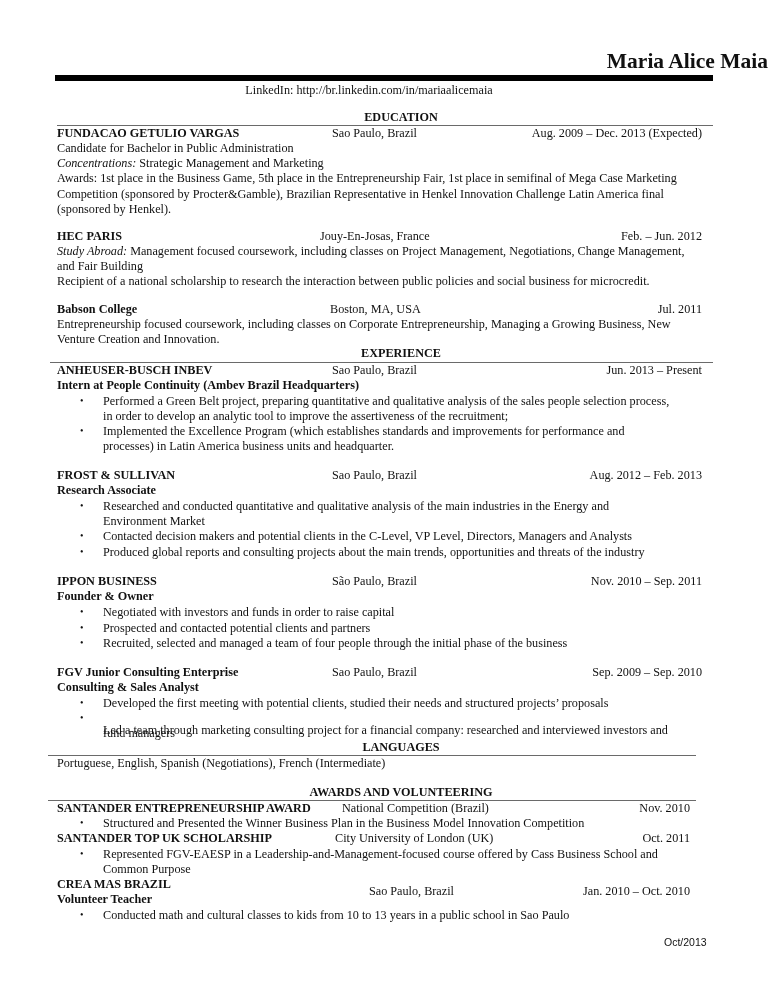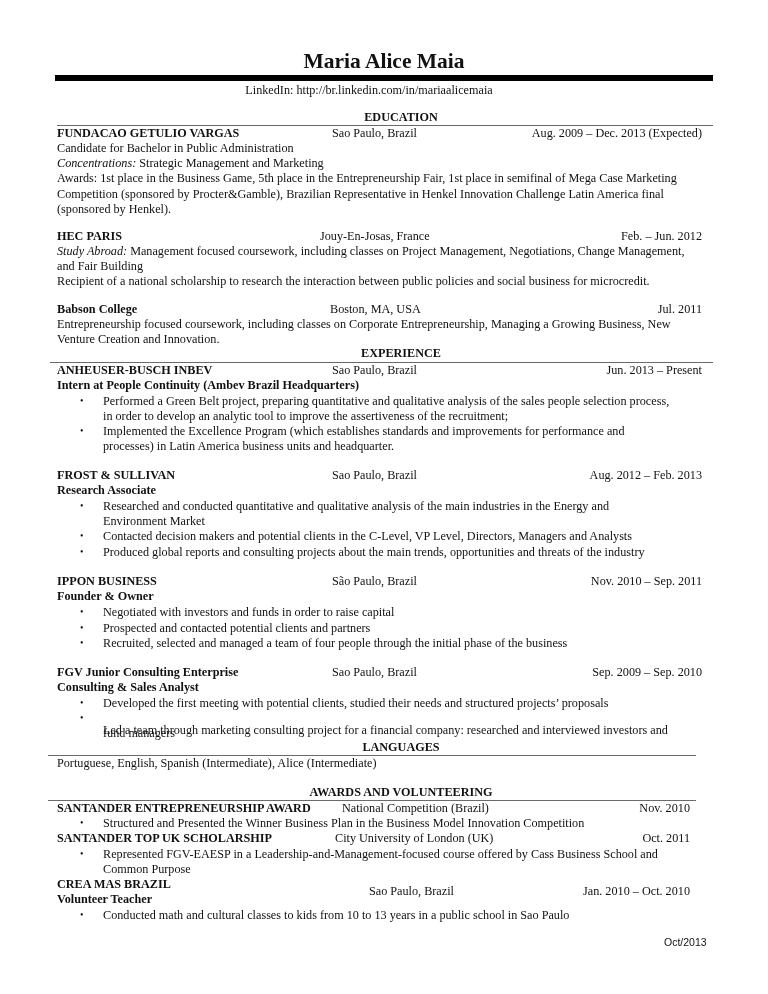--- a/index.html
+++ b/index.html
@@ -3,21 +3,21 @@
   <meta charset="utf-8">
   <style>
     html, body { margin: 0; padding: 0; background: #ffffff; }
     body {
       width: 768px; height: 994px; position: relative; overflow: hidden;
       font-family: "Liberation Serif", "DejaVu Serif", serif;
       color: #111111;
       font-size: 12.2px;
     }
     .abs { position: absolute; white-space: nowrap; }
-    .name { left: 0; width: 768px; text-align: center; top: 49px; font-size: 21.5px; font-weight: bold; letter-spacing: 0; }
+    .name { left: 0; width: 768px; text-align: right; top: 49px; font-size: 21.5px; font-weight: bold; letter-spacing: 0; }
     .thick-rule { left: 55px; width: 658px; top: 75px; height: 6px; background: #000; }
     .linkedin { left: 0; width: 738px; text-align: center; top: 83px; font-size: 12.2px; }
     .section-title { left: 17px; width: 768px; text-align: center; font-weight: bold; font-size: 12.2px; }
     .rule { height: 1px; background: #6a6a6a; }
     .b { font-weight: bold; }
     .i { font-style: italic; }
     .line { left: 57px; font-size: 12.2px; line-height: 15px; }
     .col2 { font-size: 12.2px; }
     .col3 { font-size: 12.2px; text-align: right; }
     .bullet { font-size: 10px; }
@@ -98,21 +98,21 @@
 <div class="abs col3" style="left:520px;width:182px;top:665px;">Sep. 2009 – Sep. 2010</div>
 <div class="abs line b" style="top:680px;">Consulting &amp; Sales Analyst</div>
 <div class="abs bullet" style="left:80px;top:697px;">•</div>
 <div class="abs btext" style="top:696px;">Developed the first meeting with potential clients, studied their needs and structured projects’ proposals</div>
 <div class="abs bullet" style="left:80px;top:712px;">•</div>
 <div class="abs btext" style="top:711px;margin-top:12px;">Led a team through marketing consulting project for a financial company: researched and interviewed investors and</div>
 <div class="abs btext" style="top:726px;">fund managers</div>
 
 <div class="abs section-title" style="top:740px;">LANGUAGES</div>
 <div class="abs rule" style="left:48px;width:648px;top:755px;"></div>
-<div class="abs line" style="top:756px;">Portuguese, English, Spanish (Intermediate), Alice (Intermediate)</div>
+<div class="abs line" style="top:756px;">Portuguese, English, Spanish (Negotiations), French (Intermediate)</div>
 
 <div class="abs section-title" style="top:785px;">AWARDS AND VOLUNTEERING</div>
 <div class="abs rule" style="left:48px;width:648px;top:800px;"></div>
 
 <div class="abs line b" style="top:801px;">SANTANDER ENTREPRENEURSHIP AWARD</div>
 <div class="abs col2" style="left:342px;top:801px;">National Competition (Brazil)</div>
 <div class="abs col3" style="left:580px;width:110px;top:801px;">Nov. 2010</div>
 <div class="abs bullet" style="left:80px;top:817px;">•</div>
 <div class="abs btext" style="top:816px;">Structured and Presented the Winner Business Plan in the Business Model Innovation Competition</div>
 

